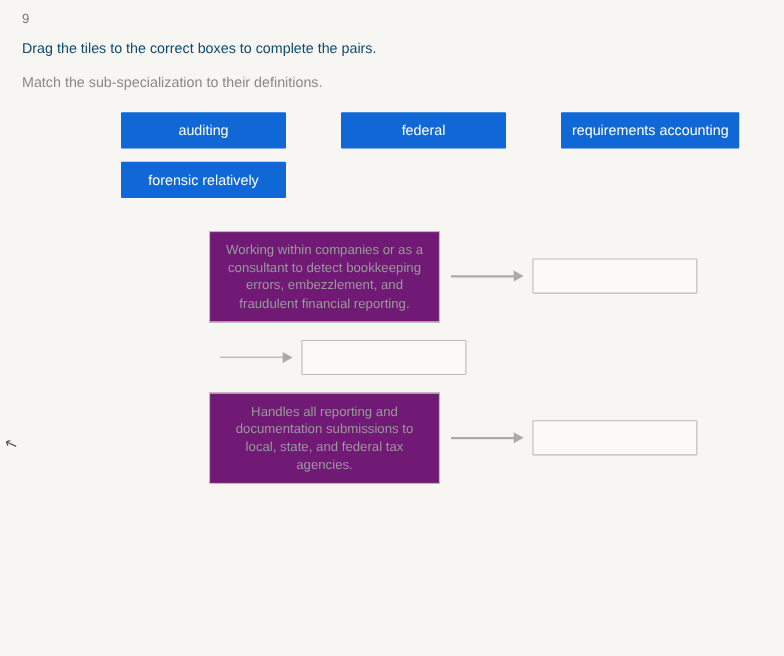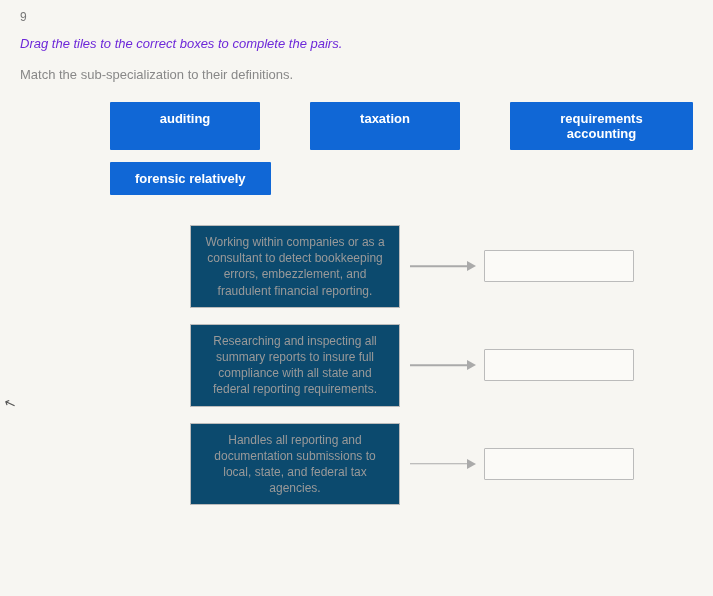--- a/index.html
+++ b/index.html
@@ -17,63 +17,62 @@
       position: relative;
       overflow: hidden;
     }
     .question-number {
       font-size: 12px;
       color: #777;
       margin-bottom: 12px;
     }
     .instruction {
       font-size: 13px;
-      color: #6d28d9;
+      color: #0c4a6e;
       margin-bottom: 16px;
-      font-style: italic;
     }
     .subinstruction {
       font-size: 13px;
       color: #888;
       margin-bottom: 20px;
     }
     .tiles-area {
       padding-left: 90px;
     }
     .tiles-row {
       display: flex;
       gap: 50px;
       margin-bottom: 12px;
     }
     .tile {
       background: #1067d6;
       color: #fff;
-      font-weight: bold;
+      font-weight: normal;
       font-size: 13px;
-      padding: 9px 25px;
+      padding: 9px 10px;
       min-width: 150px;
       text-align: center;
       border-radius: 1px;
       cursor: move;
       user-select: none;
     }
     .match-area {
       margin-top: 30px;
       padding-left: 170px;
     }
     .match-row {
       display: flex;
       align-items: center;
       margin-bottom: 16px;
     }
     .definition-box {
       width: 210px;
       min-height: 70px;
       border: 1px solid #bbb;
-      background: #0c4a6e;
+      background: #701a75;
       color: #999;
       font-size: 12px;
       text-align: center;
       padding: 8px 10px;
       display: flex;
       align-items: center;
       justify-content: center;
       line-height: 1.35;
     }
     .arrow {
@@ -125,39 +124,38 @@
 
 <div class="question-number">9</div>
 
 <div class="instruction">Drag the tiles to the correct boxes to complete the pairs.</div>
 
 <div class="subinstruction">Match the sub-specialization to their definitions.</div>
 
 <div class="tiles-area">
   <div class="tiles-row">
     <div class="tile">auditing</div>
-    <div class="tile">taxation</div>
+    <div class="tile">federal</div>
     <div class="tile">requirements accounting</div>
   </div>
   <div class="tiles-row">
     <div class="tile">forensic relatively</div>
   </div>
 </div>
 
 <div class="match-area">
 
   <div class="match-row">
     <div class="definition-box">Working within companies or as a consultant to detect bookkeeping errors, embezzlement, and fraudulent financial reporting.</div>
     <div class="arrow"></div>
     <div class="drop-box"></div>
   </div>
 
 
   <div class="match-row">
-    <div class="definition-box">Researching and inspecting all summary reports to insure full compliance with all state and federal reporting requirements.</div>
     <div class="arrow"></div>
     <div class="drop-box"></div>
   </div>
 
   <div class="match-row">
     <div class="definition-box">Handles all reporting and documentation submissions to local, state, and federal tax agencies.</div>
     <div class="arrow"></div>
     <div class="drop-box"></div>
   </div>
 

